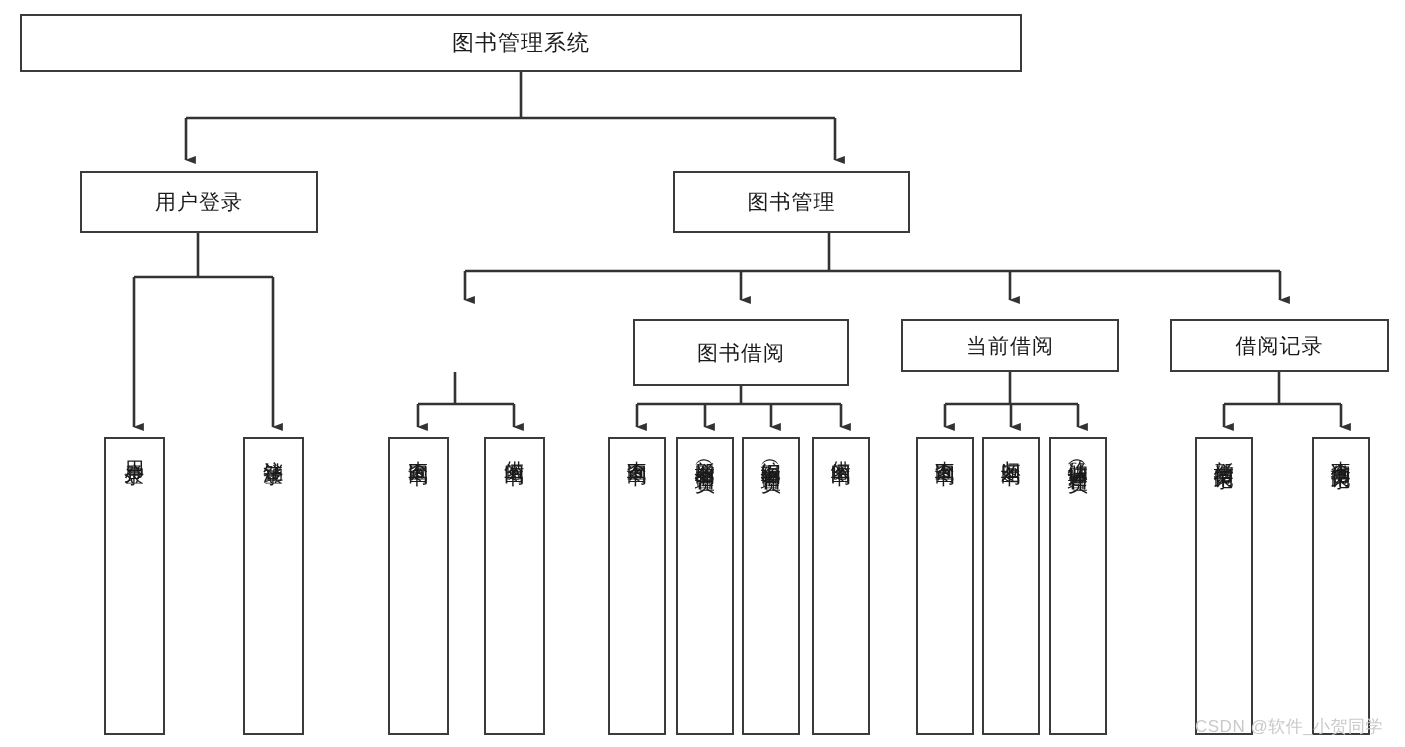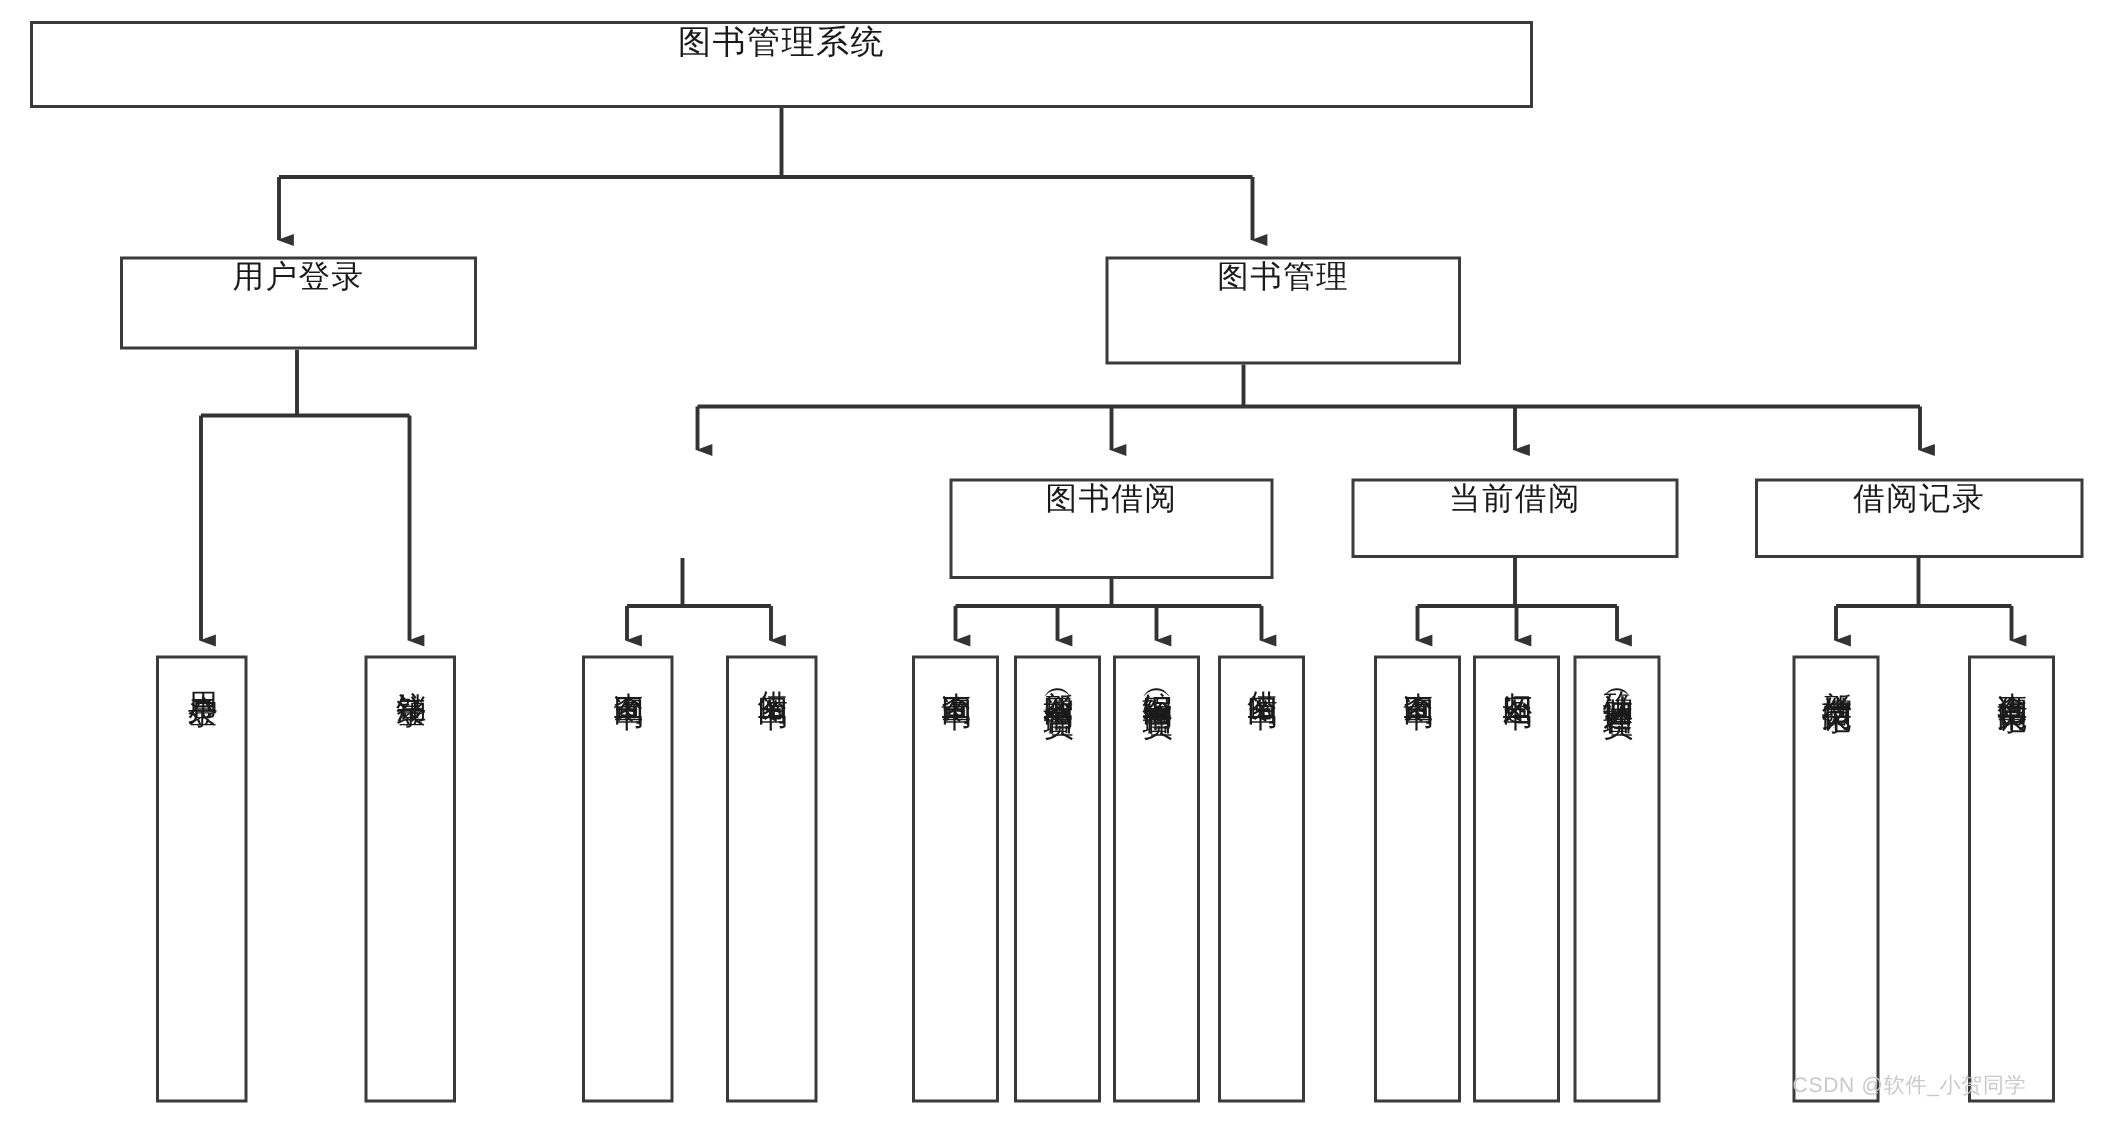--- a/index.html
+++ b/index.html
@@ -18,21 +18,21 @@
     position: absolute;
     left: 0; top: 0;
     width: 1405px; height: 747px;
   }
   .node {
     position: absolute;
     box-sizing: border-box;
     background: #ffffff;
     border: 2.5px solid #3b3b3b;
     display: flex;
-    align-items: flex-start;
+    align-items: center;
     justify-content: center;
     color: #1a1a1a;
   }
   .node.horiz .label {
     font-size: 21px;
     line-height: 1.1;
     letter-spacing: 1px;
     white-space: nowrap;
   }
   .node.vert {
@@ -44,21 +44,21 @@
     writing-mode: vertical-rl;
     text-orientation: upright;
     font-size: 20px;
     line-height: 1.22;
     letter-spacing: 2px;
     white-space: nowrap;
   }
   .node.root .label { font-size: 22px; }
   .watermark {
     position: absolute;
-    font-size: 14px;
+    font-size: 17px;
     color: #c9c9c9;
     white-space: nowrap;
     letter-spacing: 0.5px;
   }
 </style>
 </head>
 <body>
 
 <div id="stage">
 
@@ -112,21 +112,21 @@
     </g>
   </svg>
 
   <div class="node horiz root" style="left:20px; top:14px; width:1002px; height:58px;">
     <span class="label">图书管理系统</span>
   </div>
 
   <div class="node horiz" style="left:80px; top:171px; width:238px; height:62px;">
     <span class="label">用户登录</span>
   </div>
-  <div class="node horiz" style="left:737px; top:171px; width:237px; height:72px;">
+  <div class="node horiz" style="left:673px; top:171px; width:237px; height:62px;">
     <span class="label">图书管理</span>
   </div>
 
   <div class="node horiz" style="left:633px; top:319px; width:216px; height:67px;">
     <span class="label">图书借阅</span>
   </div>
   <div class="node horiz" style="left:1170px; top:319px; width:219px; height:53px;">
     <span class="label">借阅记录</span>
   </div>
   <div class="node horiz" style="left:901px; top:319px; width:218px; height:53px;">

